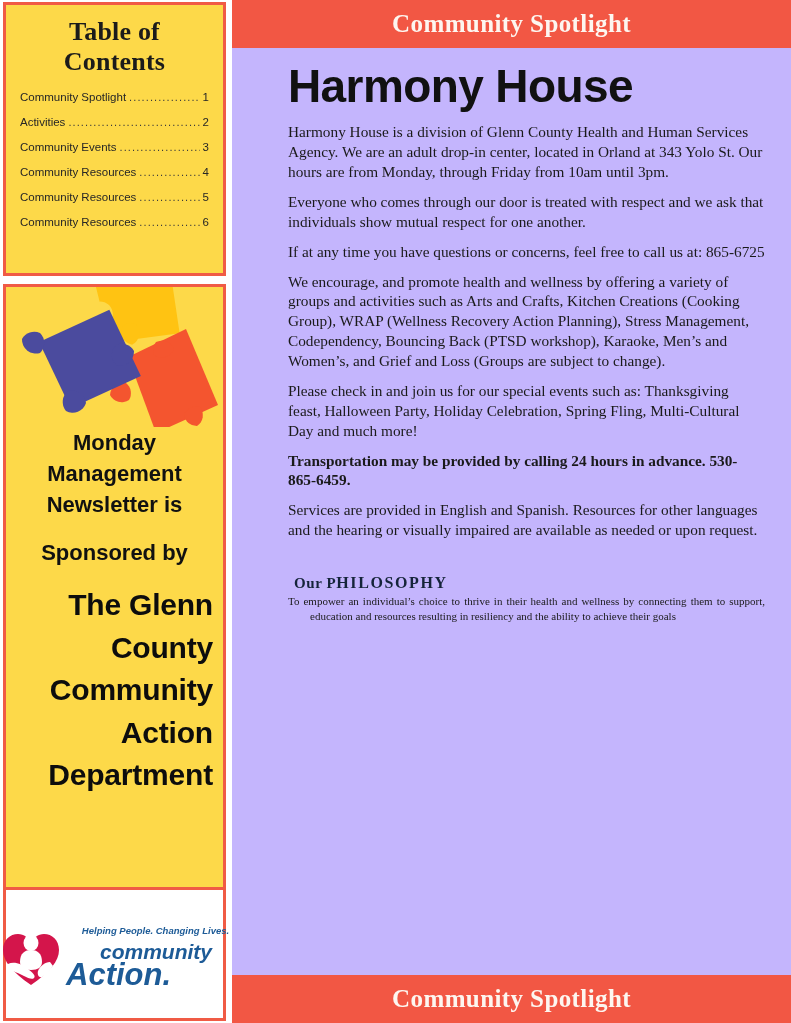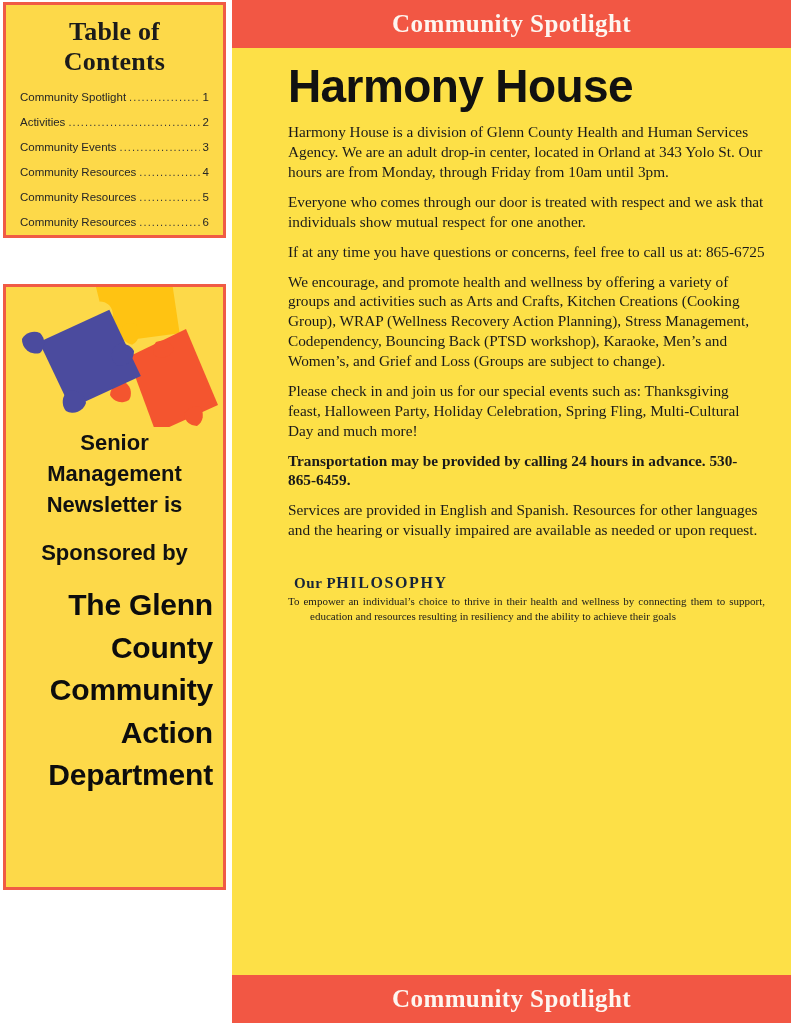--- a/index.html
+++ b/index.html
@@ -55,21 +55,21 @@
     left: 3px;
     width: 223px;
     background: #fdd949;
     border: 3px solid #f05b45;
     box-sizing: border-box;
   }
 
   
   #toc-box {
     top: 2px;
-    height: 236px;
+    height: 274px;
     padding: 10px 14px 0 14px;
   }
   #toc-title {
     font-family: "Liberation Serif", serif;
     font-weight: bold;
     font-size: 26px;
     color: #1b1b1b;
     text-align: center;
     margin: 2px 0 14px 0;
     letter-spacing: 0.2px;
@@ -167,21 +167,21 @@
 
   
   #main {
     position: absolute;
     left: 232px;
     top: 48px;
     right: 0;
     bottom: 48px;
     padding: 14px 26px 0 56px;
     box-sizing: border-box;
-    background: #fde047;
+    background: #c4b5fd;
   }
   #article-title {
     font-family: "Liberation Sans", sans-serif;
     font-weight: bold;
     font-size: 46px;
     color: #111111;
     margin: 0 0 12px 0;
     letter-spacing: -0.6px;
     line-height: 1.05;
   }
@@ -282,34 +282,55 @@
           <g>
             <path d="M36 48 L110 26 L132 96 L58 118 Z" fill="#4b4b9e" transform="rotate(-8 84 72)"></path>
             <path d="M34 46 a14 14 0 0 0 -18 6 a14 14 0 0 0 18 14 a14 14 0 0 0 0 -20 Z" fill="#4b4b9e"></path>
             <path d="M110 58 a14 14 0 0 1 18 6 a14 14 0 0 1 -18 14 a14 14 0 0 1 0 -20 Z" fill="#4b4b9e"></path>
             <path d="M62 104 a14 14 0 0 0 -2 20 a14 14 0 0 0 20 -8 a14 14 0 0 0 -18 -12 Z" fill="#4b4b9e"></path>
           </g>
         </svg>
       </div>
 
       <div class="sponsor-lines">
-        <div class="sponsor-small">Senior</div>
+        <div class="sponsor-small">Monday</div>
         <div class="sponsor-small">Management</div>
         <div class="sponsor-small">Newsletter is</div>
         <div class="sponsor-gap"></div>
         <div class="sponsor-small">Sponsored by</div>
         <div class="sponsor-gap"></div>
         <div class="sponsor-big">The Glenn</div>
         <div class="sponsor-big">County</div>
         <div class="sponsor-big">Community</div>
         <div class="sponsor-big">Action</div>
         <div class="sponsor-big">Department</div>
       </div>
     </div>
 
+    <div id="logo-box">
+      <div id="logo-inner">
+
+        <svg width="62" height="60" viewBox="0 0 62 60">
+          <path d="M31 57 C12 44 3 33 3 22 C3 12 10 6 18 6 C24 6 29 10 31 15 C33 10 38 6 44 6 C52 6 59 12 59 22 C59 33 50 44 31 57 Z" fill="#d4154b"></path>
+          <ellipse cx="31" cy="15" rx="7.5" ry="8" fill="#ffffff"></ellipse>
+          <path d="M20 34 C20 25 25 22 31 22 C37 22 42 25 42 34 C42 39 38 42 31 42 C24 42 20 39 20 34 Z" fill="#ffffff"></path>
+          <path d="M8 36 C14 33 22 36 28 41 C33 45 36 48 34 50 C32 52 28 50 24 48 C19 45 12 43 8 41 Z" fill="#ffffff"></path>
+          <path d="M50 34 C45 34 40 38 38 43 C37 47 39 50 42 49 C46 47 50 42 53 38 Z" fill="#ffffff"></path>
+        </svg>
+        <div class="logo-text-col">
+          <div id="logo-tagline">Helping People. Changing Lives.</div>
+          <div id="logo-wordmark">
+            <svg width="150" height="52" viewBox="0 0 150 52">
+              <text x="36" y="21" font-family="Liberation Sans, sans-serif" font-size="21" font-weight="bold" font-style="italic" fill="#1d5b97">community</text>
+              <text x="2" y="47" font-family="Liberation Sans, sans-serif" font-size="31" font-weight="bold" font-style="italic" fill="#1d5b97">Action.</text>
+            </svg>
+          </div>
+        </div>
+      </div>
+    </div>
 
   </div>
 
   <div id="main">
 
     <h1 id="article-title">Harmony House</h1>
 
     <p class="body-p">Harmony House is a division of Glenn County Health and Human Services Agency. We are an adult drop-in center, located in Orland at 343 Yolo St. Our hours are from Monday, through Friday from 10am until 3pm.</p>
     <p class="body-p"> Everyone who comes through our door is treated with respect and we ask that individuals show mutual respect for one another.</p>
     <p class="body-p">If at any time you have questions or concerns, feel free to call us at: 865-6725</p>

